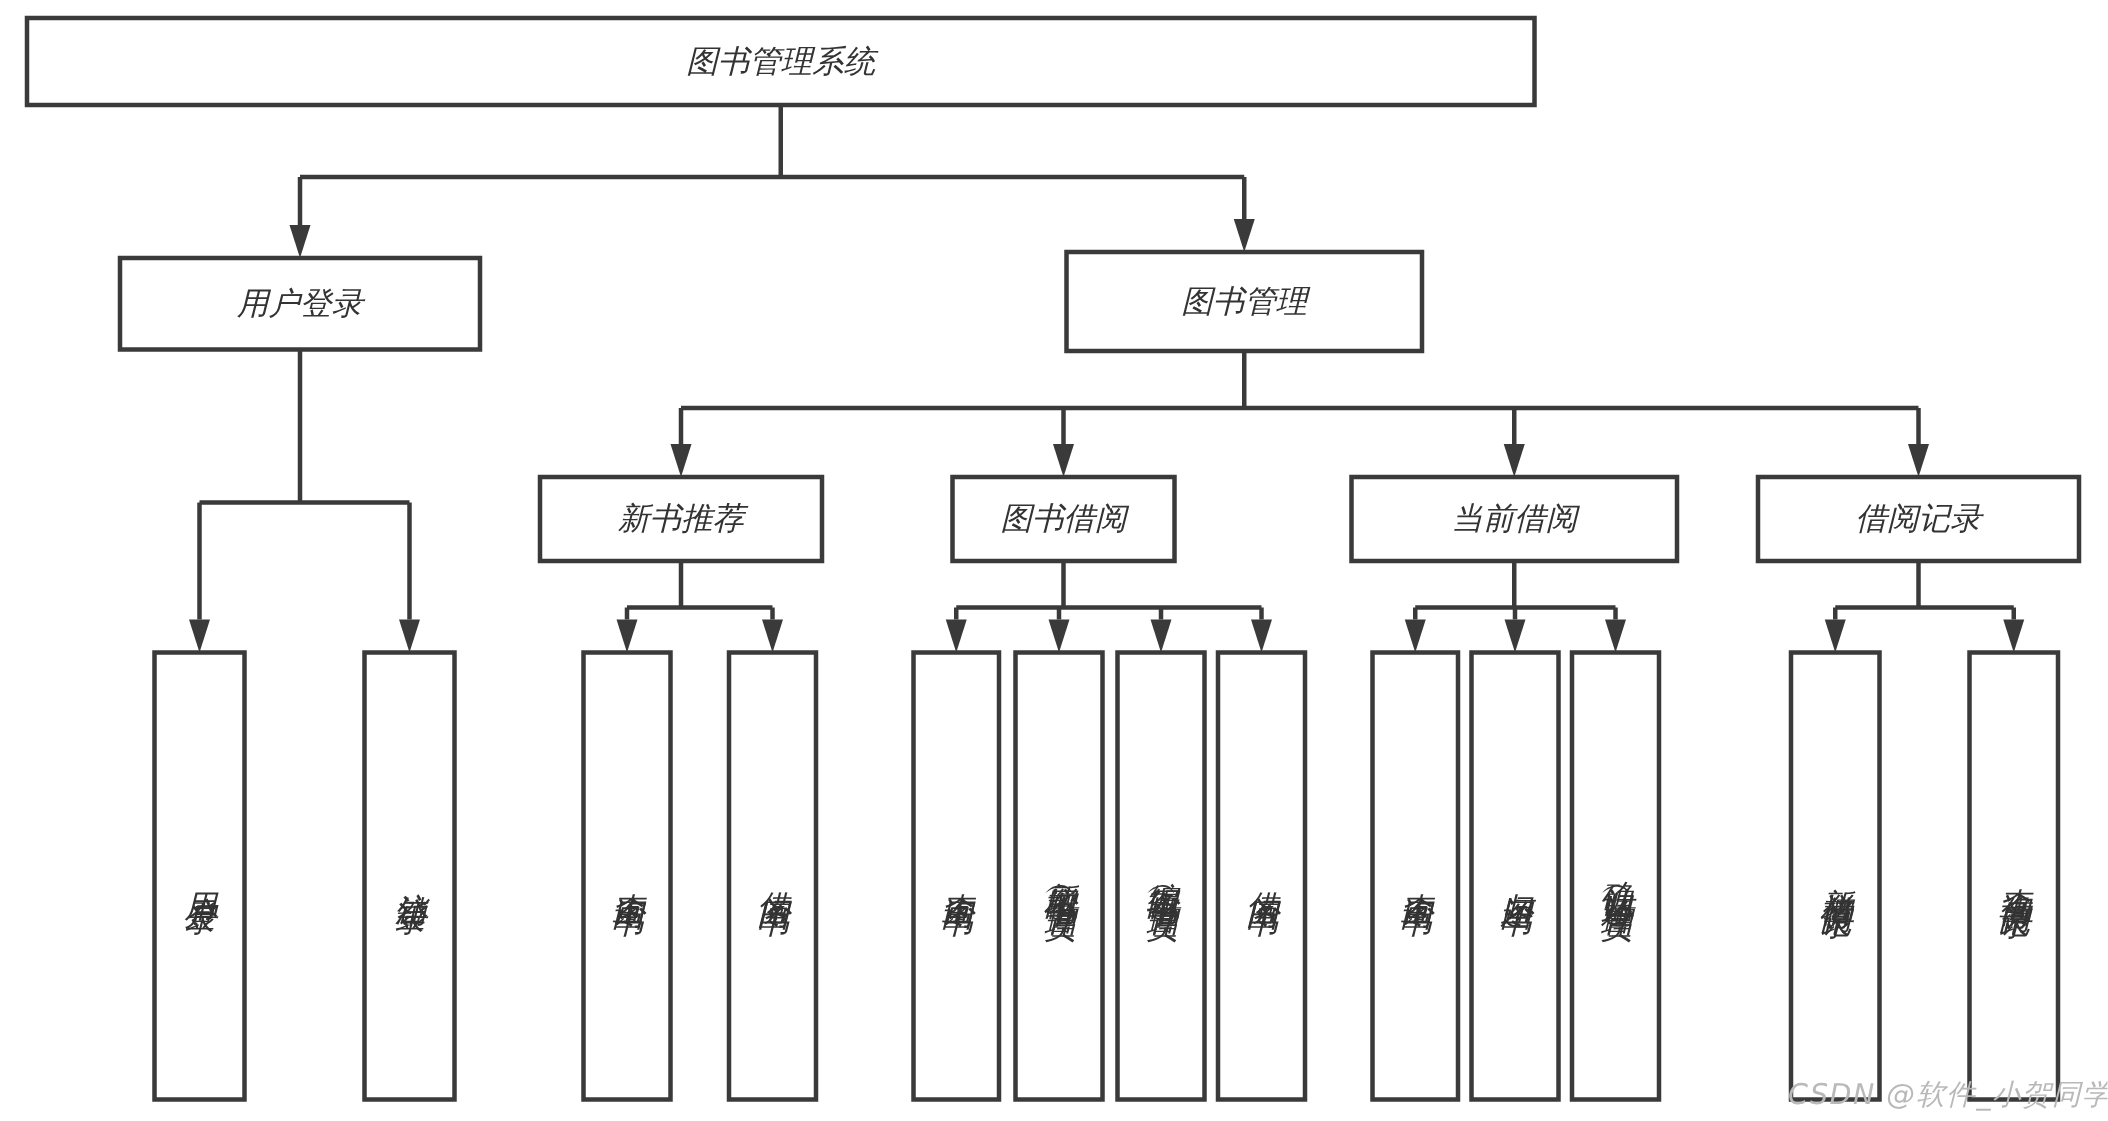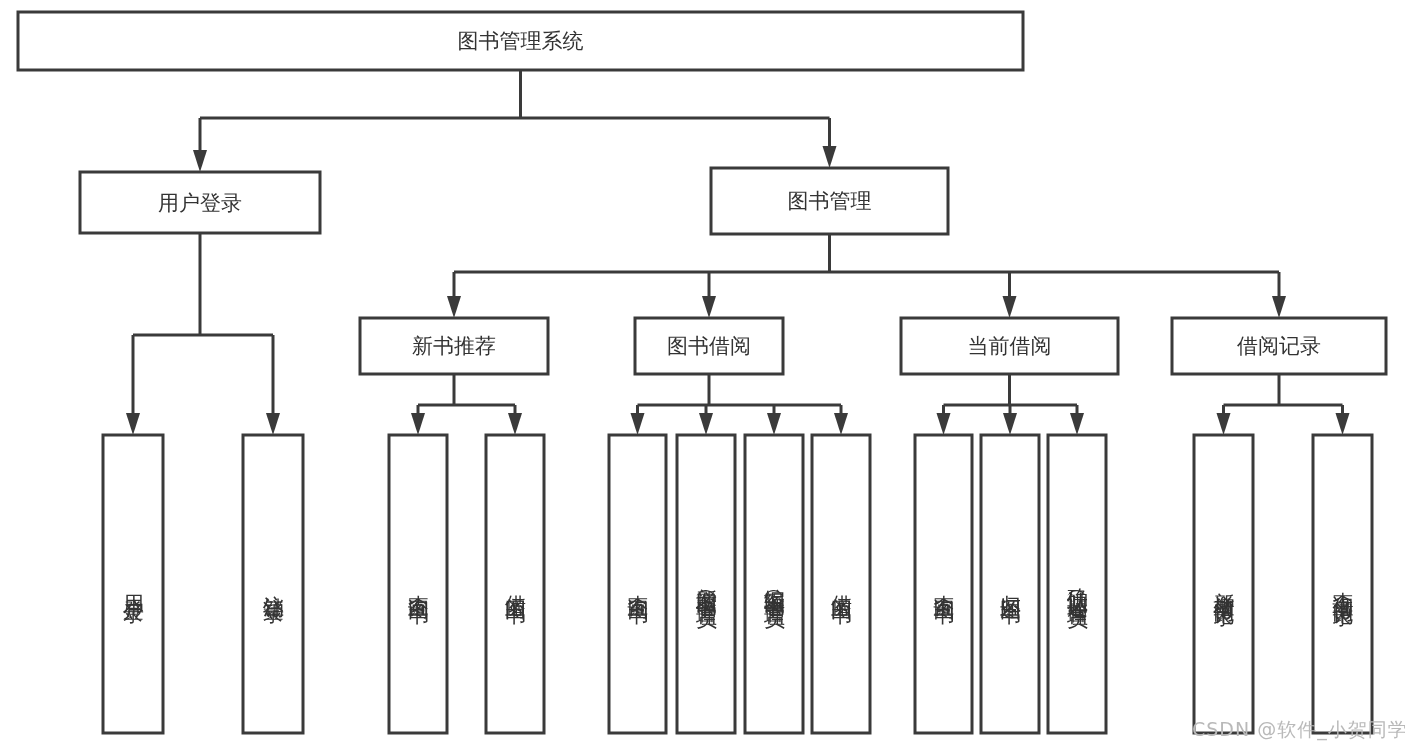--- a/index.html
+++ b/index.html
@@ -11,20 +11,21 @@
     width: 1405px;
     height: 747px;
     font-family: "DejaVu Sans", "Liberation Sans", sans-serif;
     overflow: hidden;
     position: relative;
   }
   #diagram-root {
     position: relative;
     width: 1118px;
     height: 747px;
+    font-style: italic;
   }
   svg#flow {
     position: absolute;
     top: 0; left: 0;
     width: 1405px;
     height: 747px;
     display: block;
   }
   .node-box {
     fill: #ffffff;

